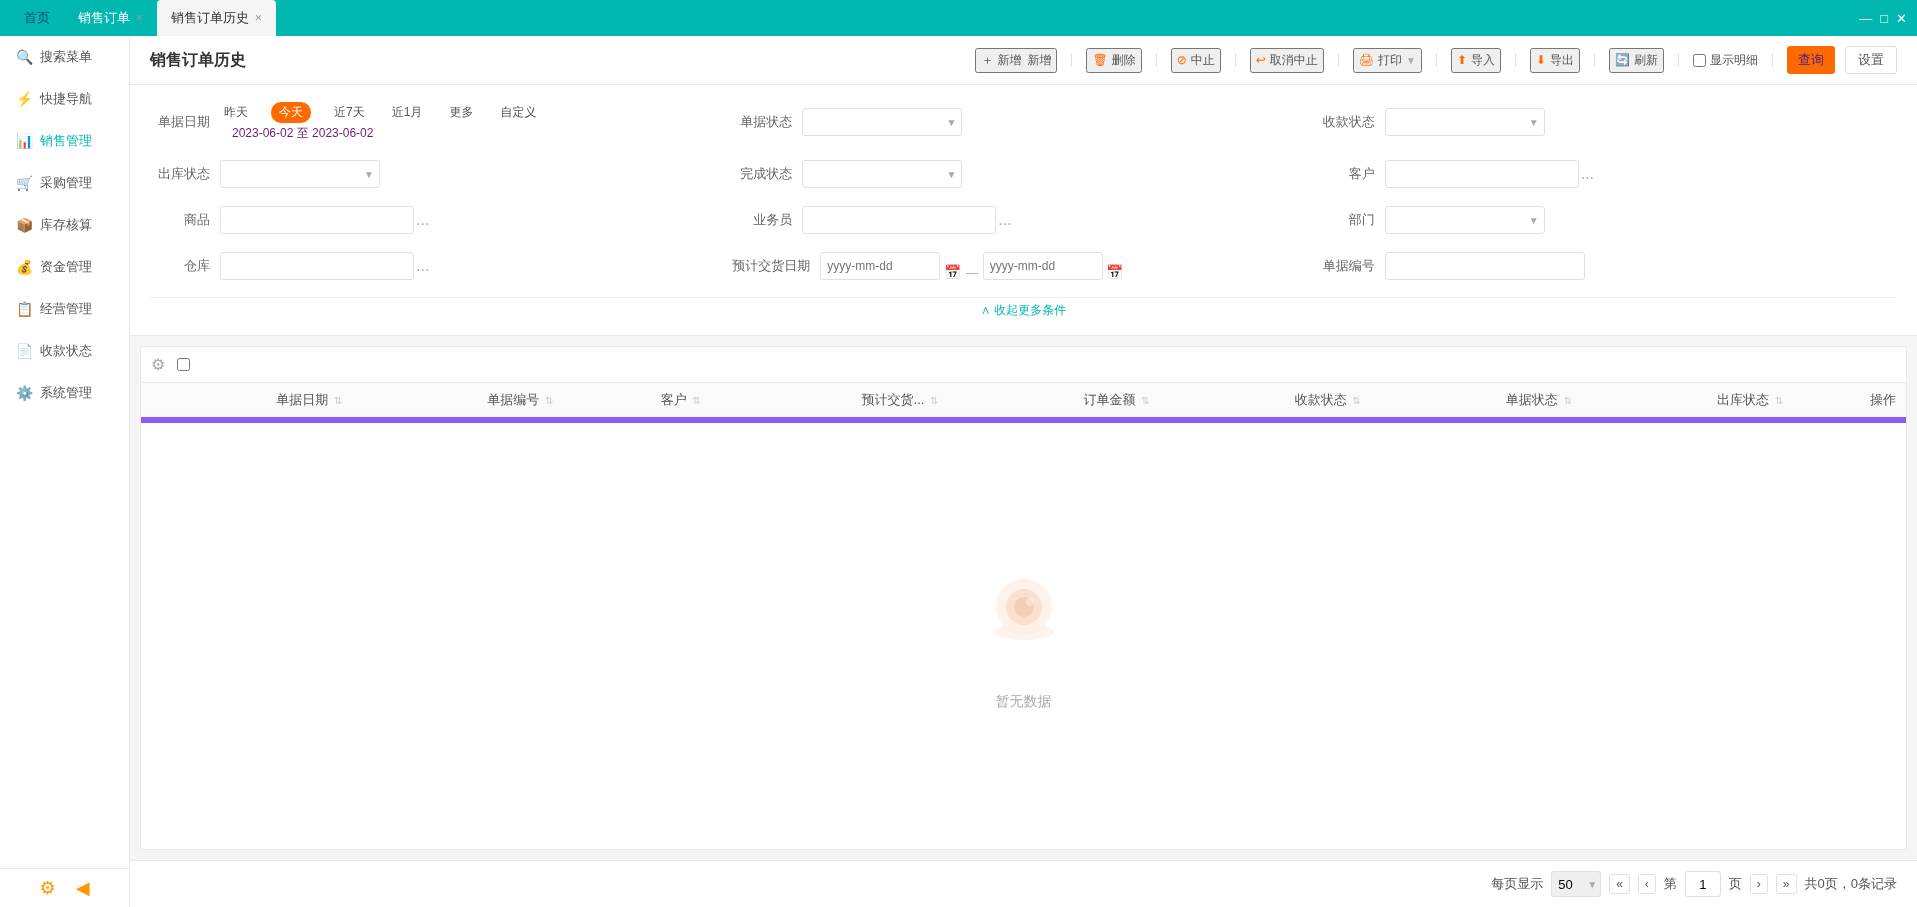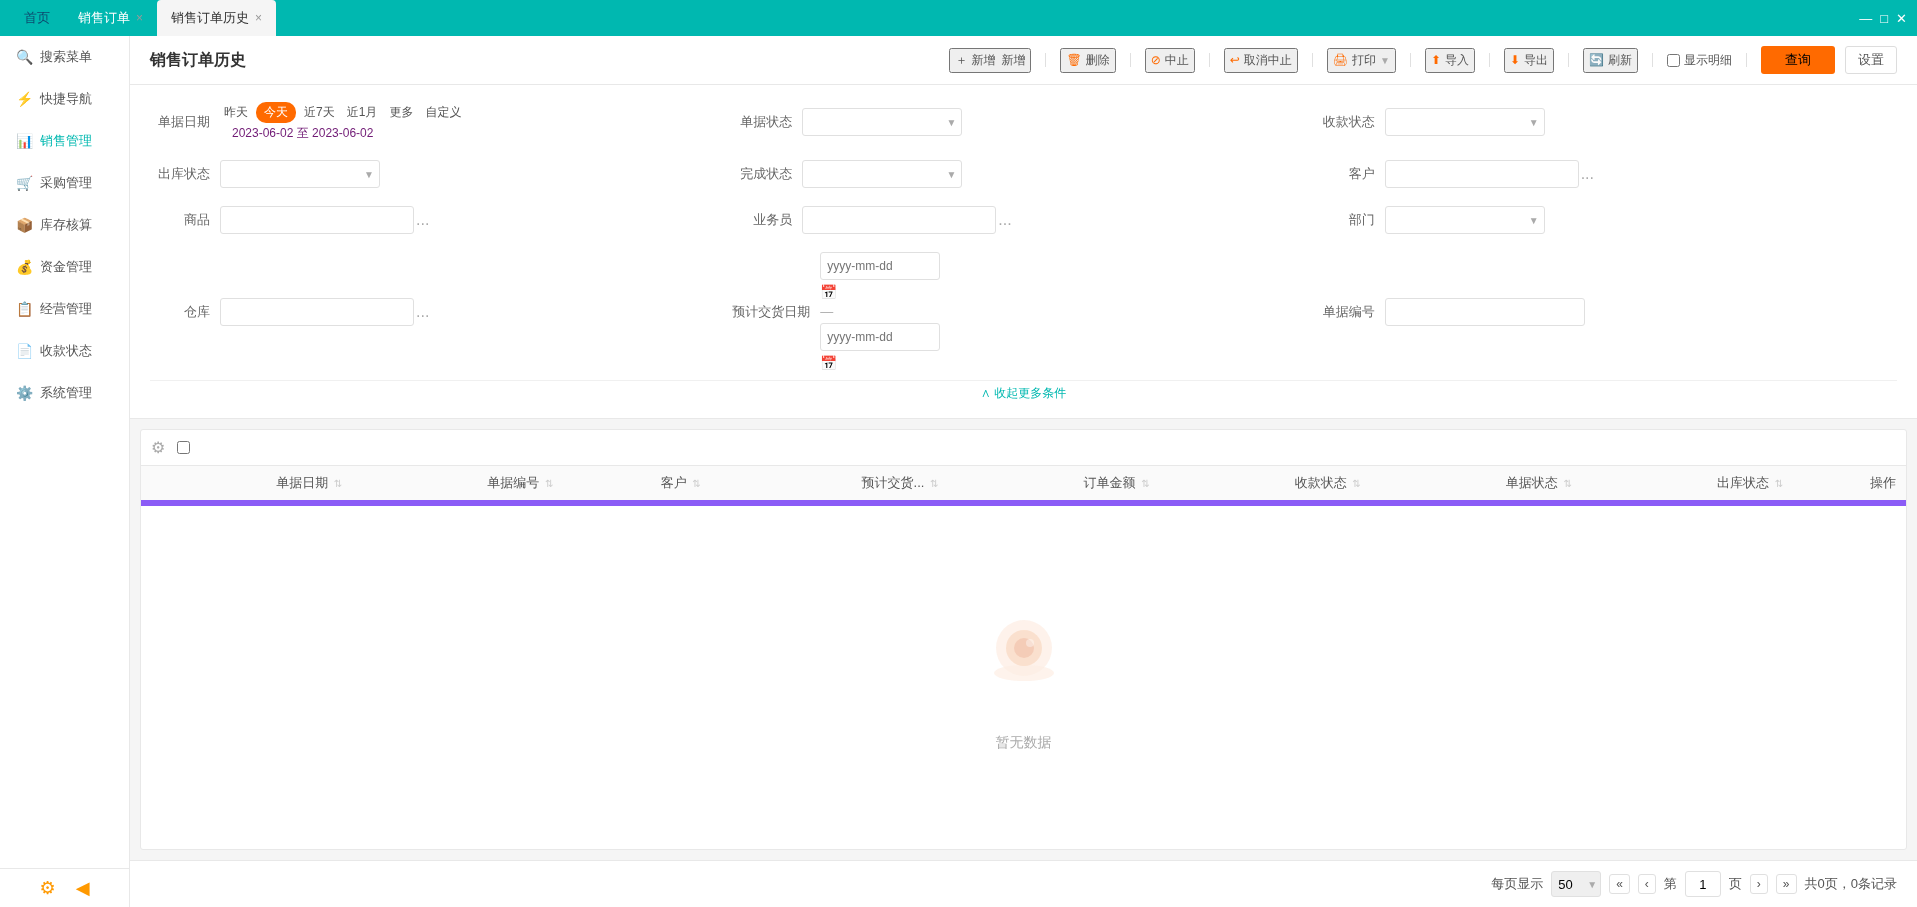--- a/index.html
+++ b/index.html
@@ -26,41 +26,41 @@
     .sidebar-bottom span { cursor: pointer; font-size: 16px; color: #f90; }
 
     
     .main { flex: 1; display: flex; flex-direction: column; overflow: hidden; background: #f5f5f5; }
 
     
     .page-header { background: #fff; padding: 10px 20px; display: flex; align-items: center; justify-content: space-between; border-bottom: 1px solid #e8e8e8; flex-shrink: 0; }
     .page-title { font-size: 16px; font-weight: bold; color: #333; }
     .header-actions { display: flex; align-items: center; gap: 10px; }
     .action-btn { display: flex; align-items: center; gap: 4px; font-size: 12px; color: #555; cursor: pointer; padding: 2px 4px; }
-    .btn-primary { background: #ff6a00; color: #000000; border: none; padding: 5px 24px; border-radius: 3px; cursor: pointer; font-size: 13px; }
+    .btn-primary { background: #ff6a00; color: #4c1d95; border: none; padding: 5px 11px; border-radius: 3px; cursor: pointer; font-size: 13px; }
     .btn-secondary { background: #fff; color: #555; border: 1px solid #ddd; padding: 4px 12px; border-radius: 3px; cursor: pointer; font-size: 13px; }
     .checkbox-label { display: flex; align-items: center; gap: 4px; font-size: 12px; color: #555; cursor: pointer; }
 
     
     .filter-area { background: #fff; padding: 12px 20px; border-bottom: 1px solid #e8e8e8; flex-shrink: 0; }
     .filter-label { color: #666; font-size: 13px; min-width: 70px; text-align: right; padding-right: 10px; flex-shrink: 0; }
-    .date-range-btns { display: flex; gap: 4px; }
+    .date-range-btns { display: flex; gap: 19px; }
     .date-btn { font-size: 12px; color: #555; cursor: pointer; padding: 2px 4px; border-radius: 3px; }
     .date-btn.active { background: #ff6a00; color: #fff; border-radius: 10px; padding: 2px 8px; }
     .date-range-text { font-size: 12px; color: #701a75; margin-left: 12px; }
     .filter-select-wrapper { position: relative; display: inline-flex; align-items: center; min-width: 160px; }
     .filter-select-wrapper select { border: 1px solid #e0e0e0; border-radius: 3px; padding: 4px 24px 4px 8px; font-size: 13px; color: #555; background: #fff; min-width: 160px; height: 28px; appearance: none; cursor: pointer; outline: none; }
     .filter-select-wrapper .arrow { position: absolute; right: 6px; top: 50%; transform: translateY(-50%); color: #aaa; font-size: 10px; pointer-events: none; }
     .filter-input { border: 1px solid #e0e0e0; border-radius: 3px; padding: 4px 8px; font-size: 13px; color: #555; height: 28px; min-width: 160px; outline: none; }
     .filter-dots { color: #aaa; cursor: pointer; font-size: 16px; margin-left: 2px; }
     .filter-cell { display: flex; align-items: center; padding: 5px 0; }
-    .date-input-row { display: flex; align-items: flex-start; gap: 4px; flex-direction: column; }
+    .date-input-row { display: flex; align-items: flex-end; gap: 4px; }
     .date-input { border: 1px solid #e0e0e0; border-radius: 3px; padding: 4px 6px; font-size: 12px; color: #999; height: 28px; width: 120px; outline: none; }
     .calendar-icon { color: #aaa; font-size: 14px; cursor: pointer; }
-    .collapse-bar { text-align: center; padding: 4px 0; color: #00b8b0; font-size: 12px; cursor: pointer; border-top: 1px solid #f0f0f0; margin-top: 4px; }
+    .collapse-bar { text-align: center; padding: 4px 0; color: #00b8b0; font-size: 12px; cursor: pointer; border-top: 1px solid #f0f0f0; margin-top: 12px; }
 
     
     .table-area { flex: 1; background: #fff; margin: 10px; border: 1px solid #e8e8e8; border-radius: 3px; display: flex; flex-direction: column; overflow: hidden; }
     .table-toolbar { padding: 8px 10px; border-bottom: 1px solid #e8e8e8; display: flex; align-items: center; }
     .settings-icon { color: #aaa; font-size: 16px; cursor: pointer; }
     table { width: 100%; border-collapse: collapse; font-size: 13px; }
     thead th { background: #fafafa; border-bottom: 6px solid #8b5cf6; padding: 8px 10px; text-align: right; font-weight: normal; color: #555; white-space: nowrap; }
     thead th .sort-icon { color: #ccc; font-size: 10px; margin-left: 2px; }
     .empty-state { flex: 1; display: flex; flex-direction: column; align-items: center; justify-content: center; padding: 40px; }
     .empty-icon { font-size: 80px; margin-bottom: 12px; opacity: 0.5; }

